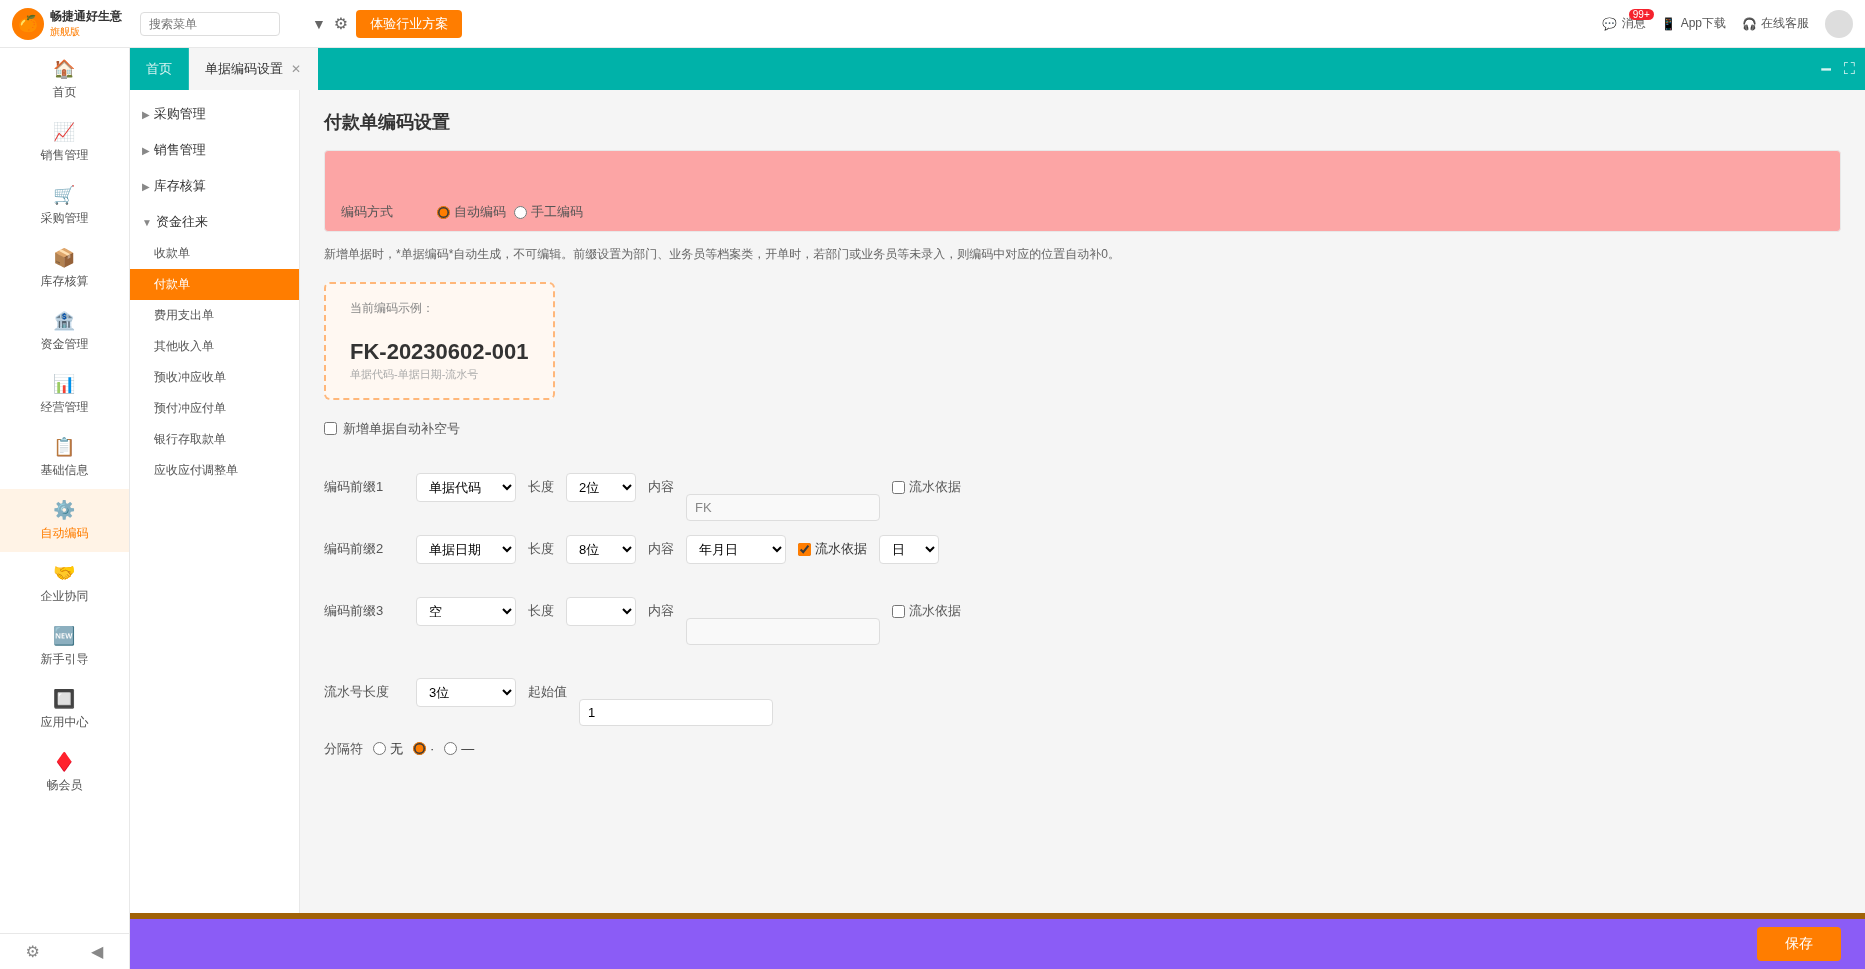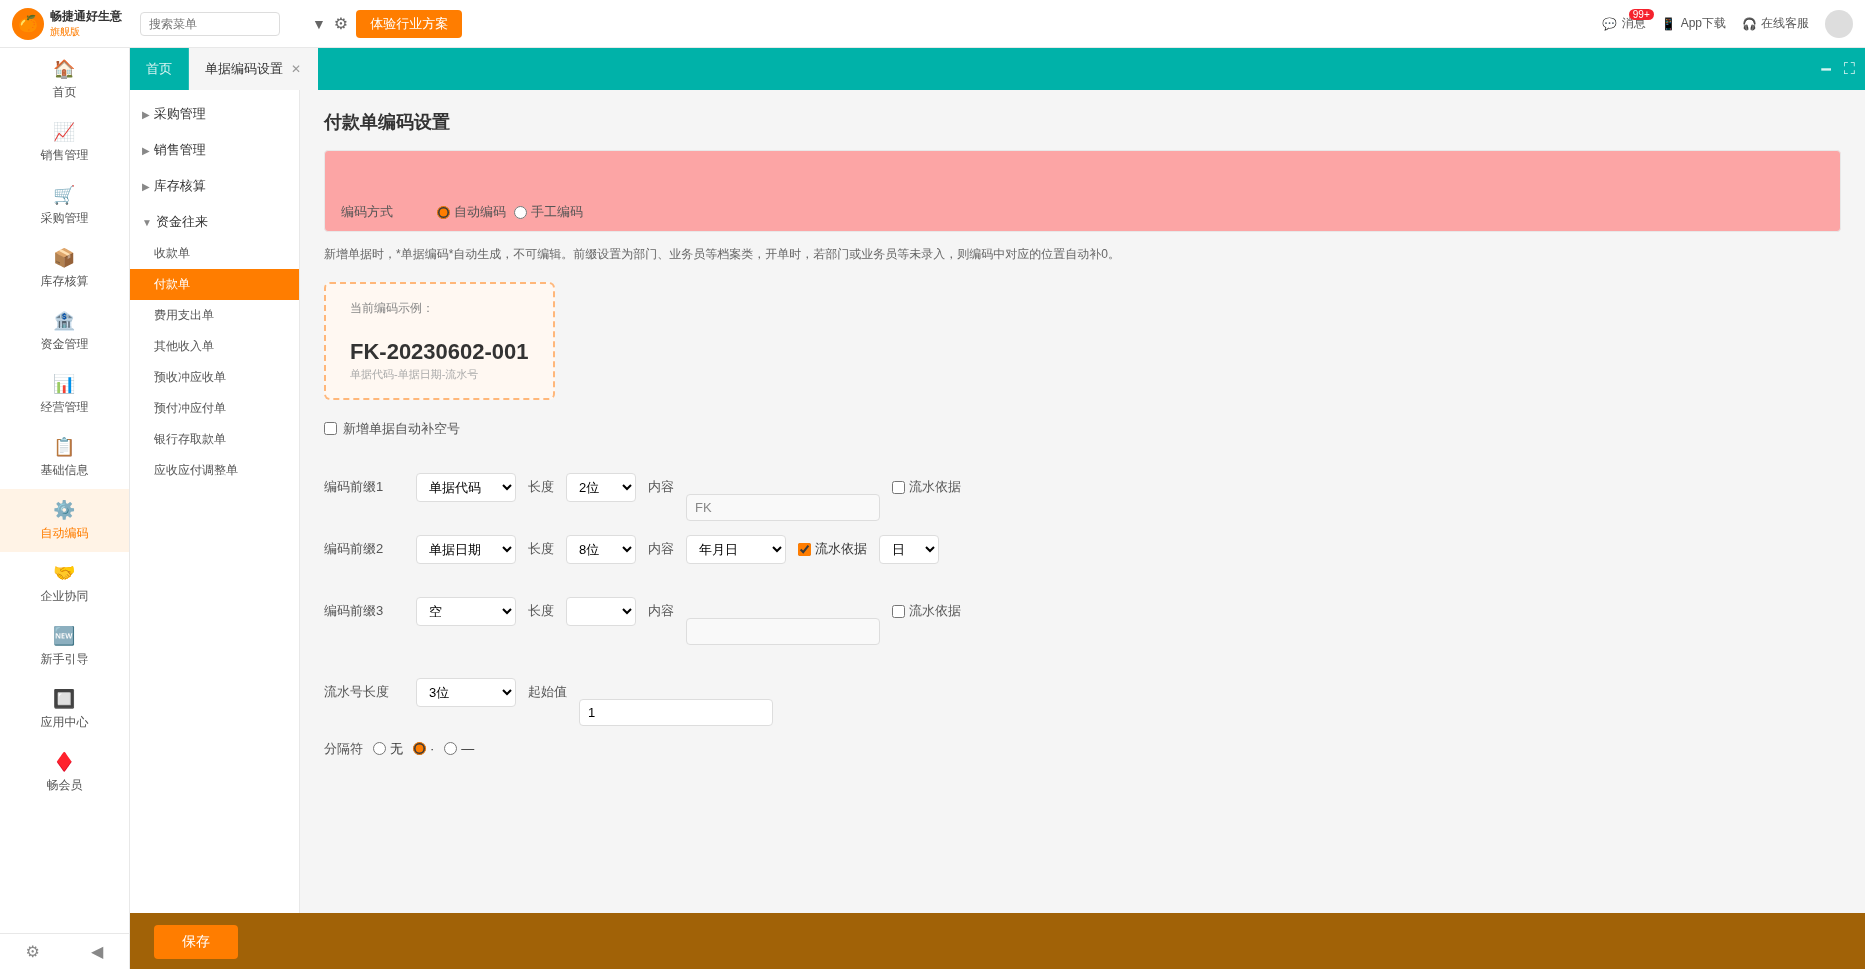--- a/index.html
+++ b/index.html
@@ -374,24 +374,25 @@
       margin-bottom: 14px;
       font-size: 13px;
       color: #555;
     }
     .sep-row label { display: flex; align-items: center; gap: 4px; }
     .sep-row input[type="radio"] { accent-color: #ff7d00; }
 
     
     .bottom-bar {
       height: 56px;
-      background: #a16207;
-      border-top: 1px solid #a16207;
-      display: flex;
-      align-items: center;
+      background: #8b5cf6;
+      border-top: 6px solid #a16207;
+      display: flex;
+      align-items: center;
+      justify-content: flex-end;
       padding: 0 24px;
       flex-shrink: 0;
     }
     .save-btn {
       background: #ff7d00;
       color: white;
       border: none;
       border-radius: 4px;
       padding: 8px 28px;
       font-size: 14px;

